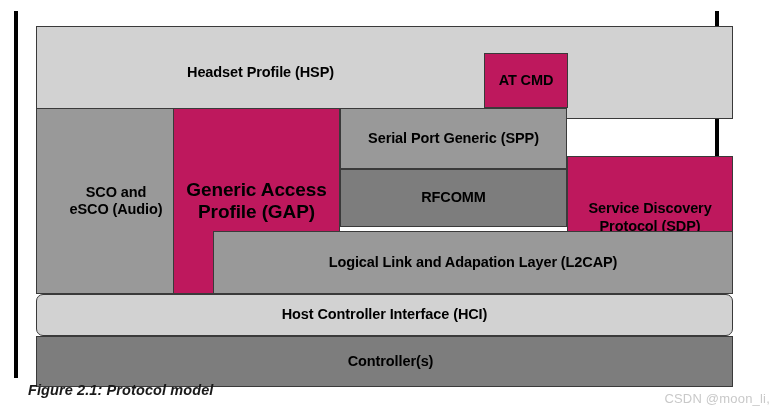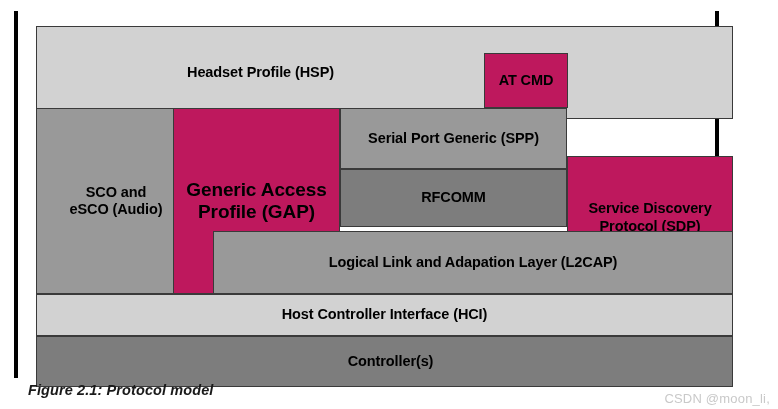--- a/index.html
+++ b/index.html
@@ -60,21 +60,21 @@
   #blk-hsp     { left: 18px;  top: 15px;  width: 697px; height: 93px;  font-size: 14.5px; }
   #blk-atcmd   { left: 466px; top: 42px;  width: 84px;  height: 55px;  font-size: 14.5px; z-index: 5; }
 
   #blk-sco     { left: 18px;  top: 97px;  width: 160px; height: 186px; font-size: 14.5px; }
   #blk-gap     { left: 155px; top: 97px;  width: 167px; height: 186px; font-size: 19px; }
   #blk-spp     { left: 322px; top: 97px;  width: 227px; height: 61px;  font-size: 14.5px; }
   #blk-rfcomm  { left: 322px; top: 158px; width: 227px; height: 58px;  font-size: 14.5px; }
   #blk-sdp     { left: 549px; top: 97px;  width: 166px; height: 123px; font-size: 14.5px; margin-top: 48px; }
 
   #blk-l2cap   { left: 195px; top: 220px; width: 520px; height: 63px;  font-size: 14.5px; }
-  #blk-hci     { left: 18px;  top: 283px; width: 697px; height: 42px;  font-size: 14.5px; }
+  #blk-hci     { left: 18px;  top: 283px; width: 697px; height: 42px;  font-size: 14.5px; border-radius: 7px; }
   #blk-ctrl    { left: 18px;  top: 325px; width: 697px; height: 51px;  font-size: 14.5px; padding-left: 12px; }
 
   
   #hsp-label {
     position: absolute;
     left: 0; right: 0;
     top: 50%;
     transform: translateY(-50%);
     padding-right: 248px;   
     text-align: center;

